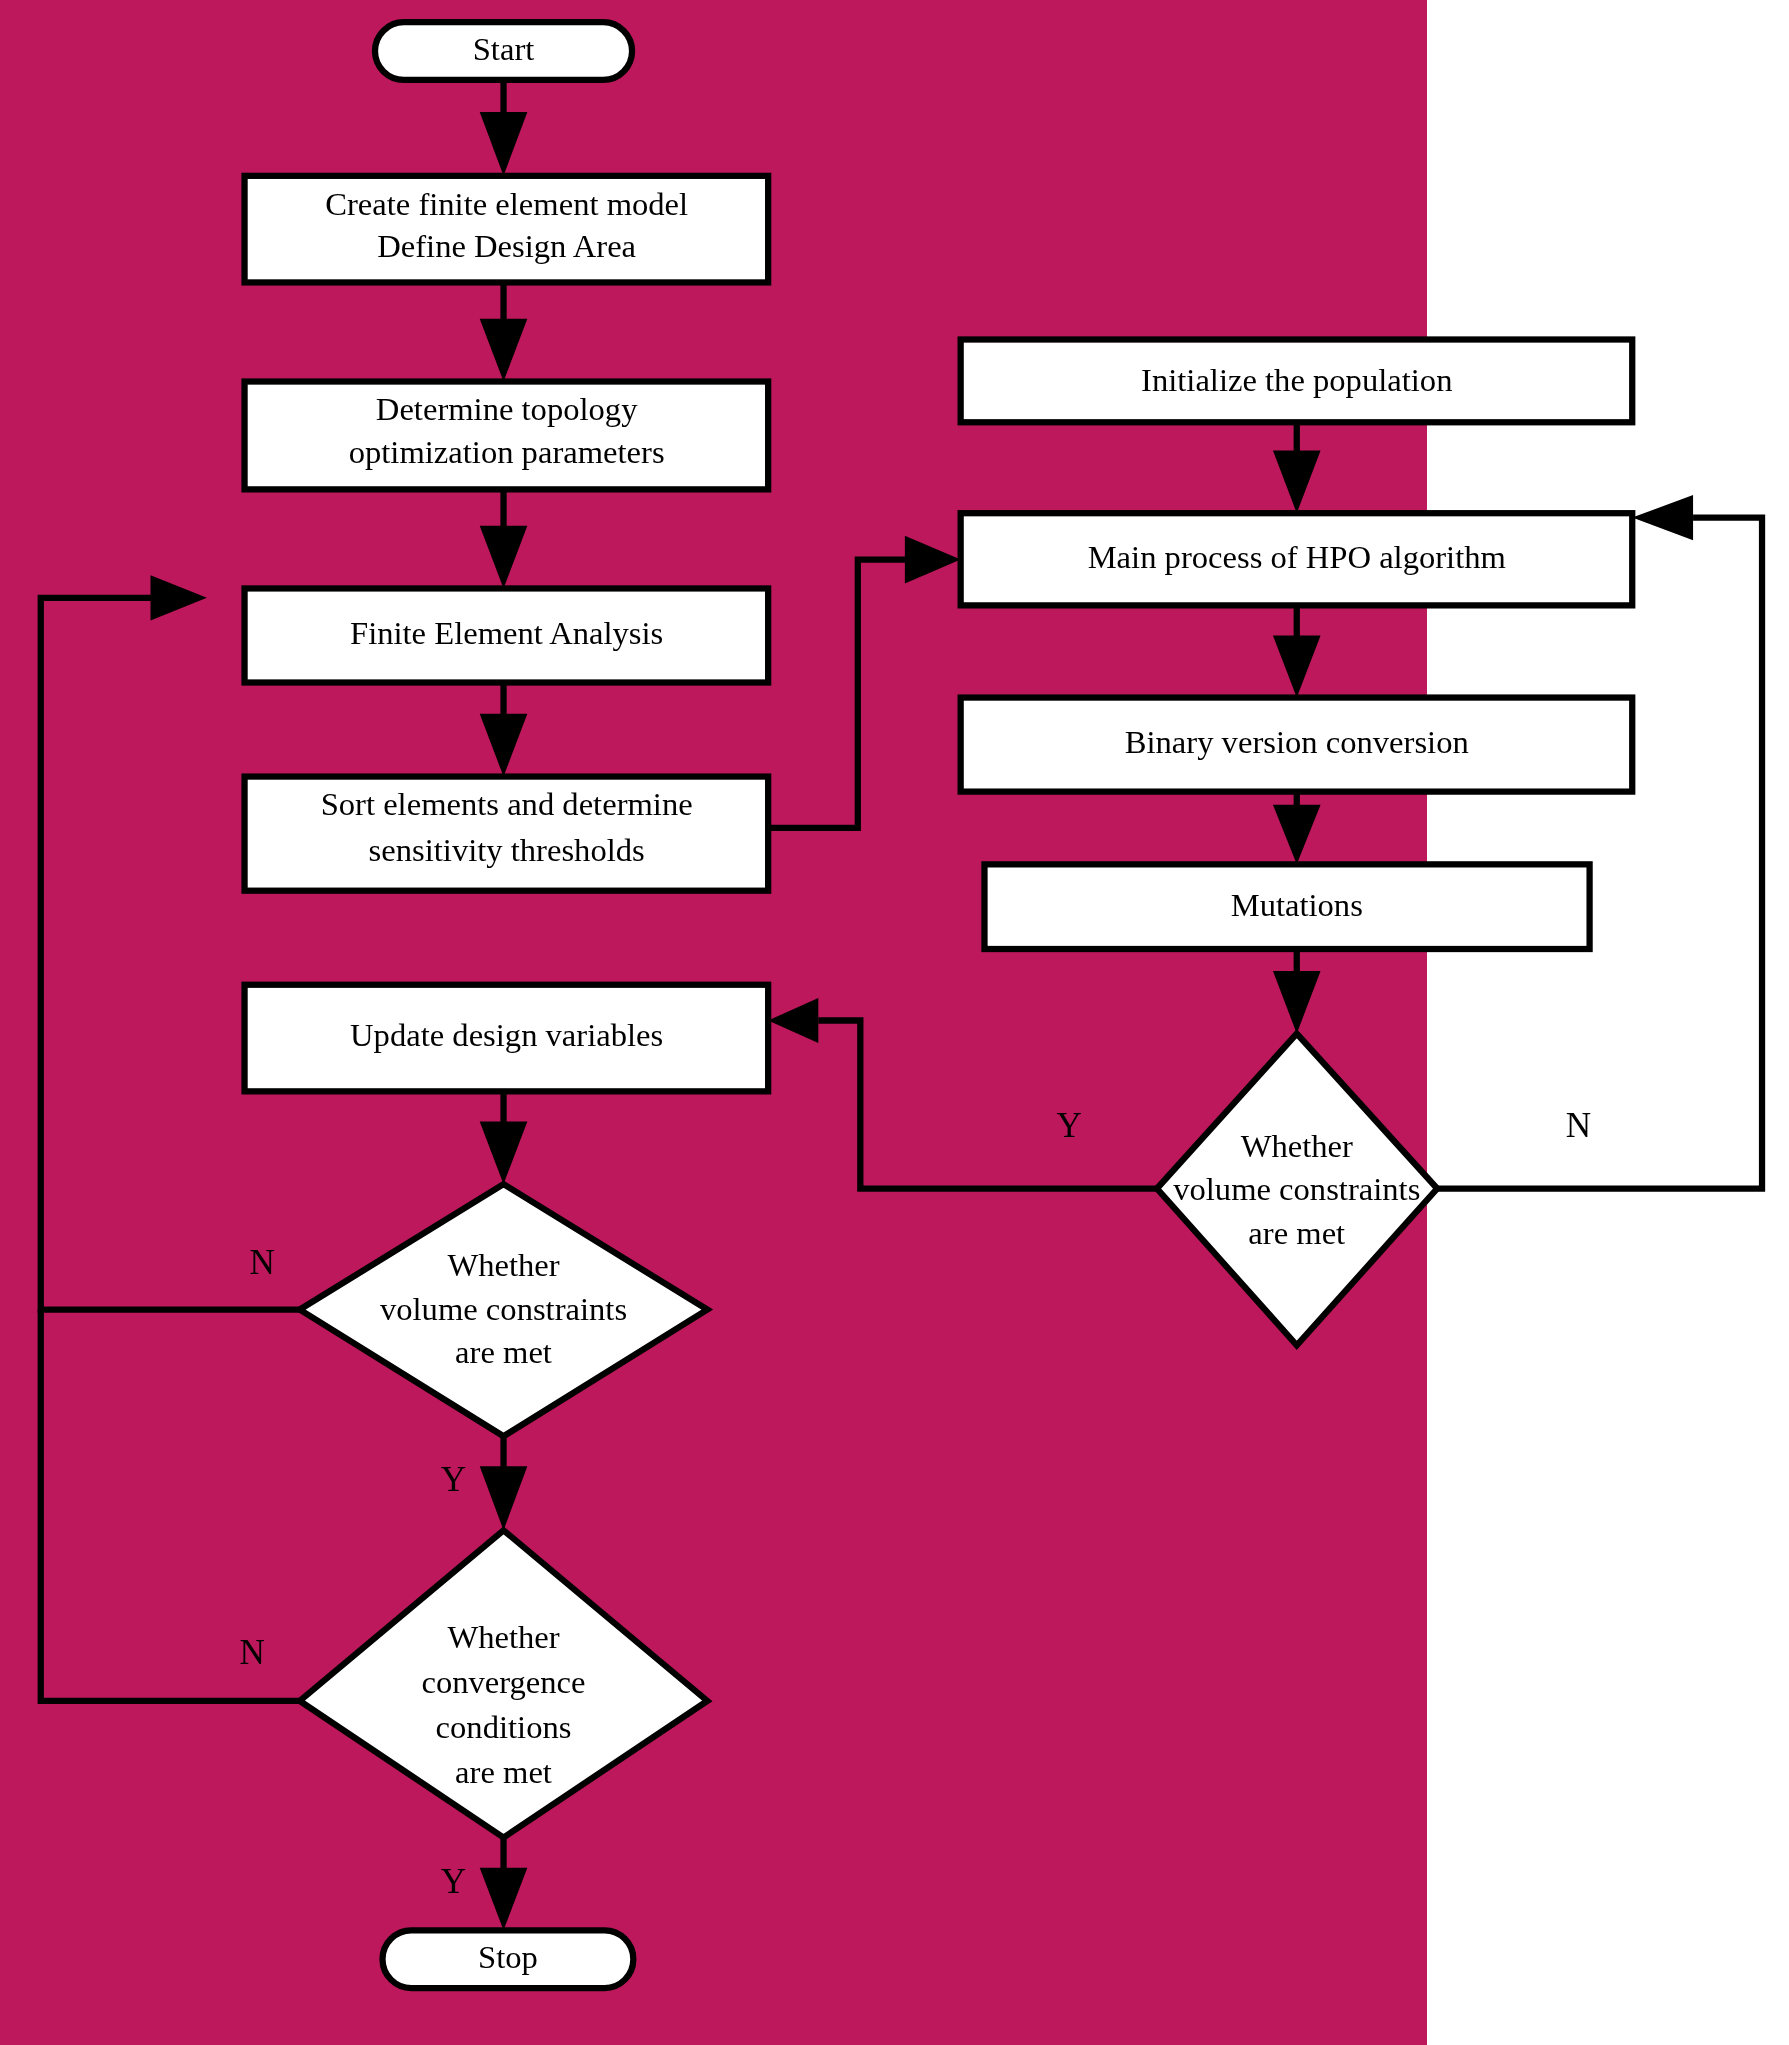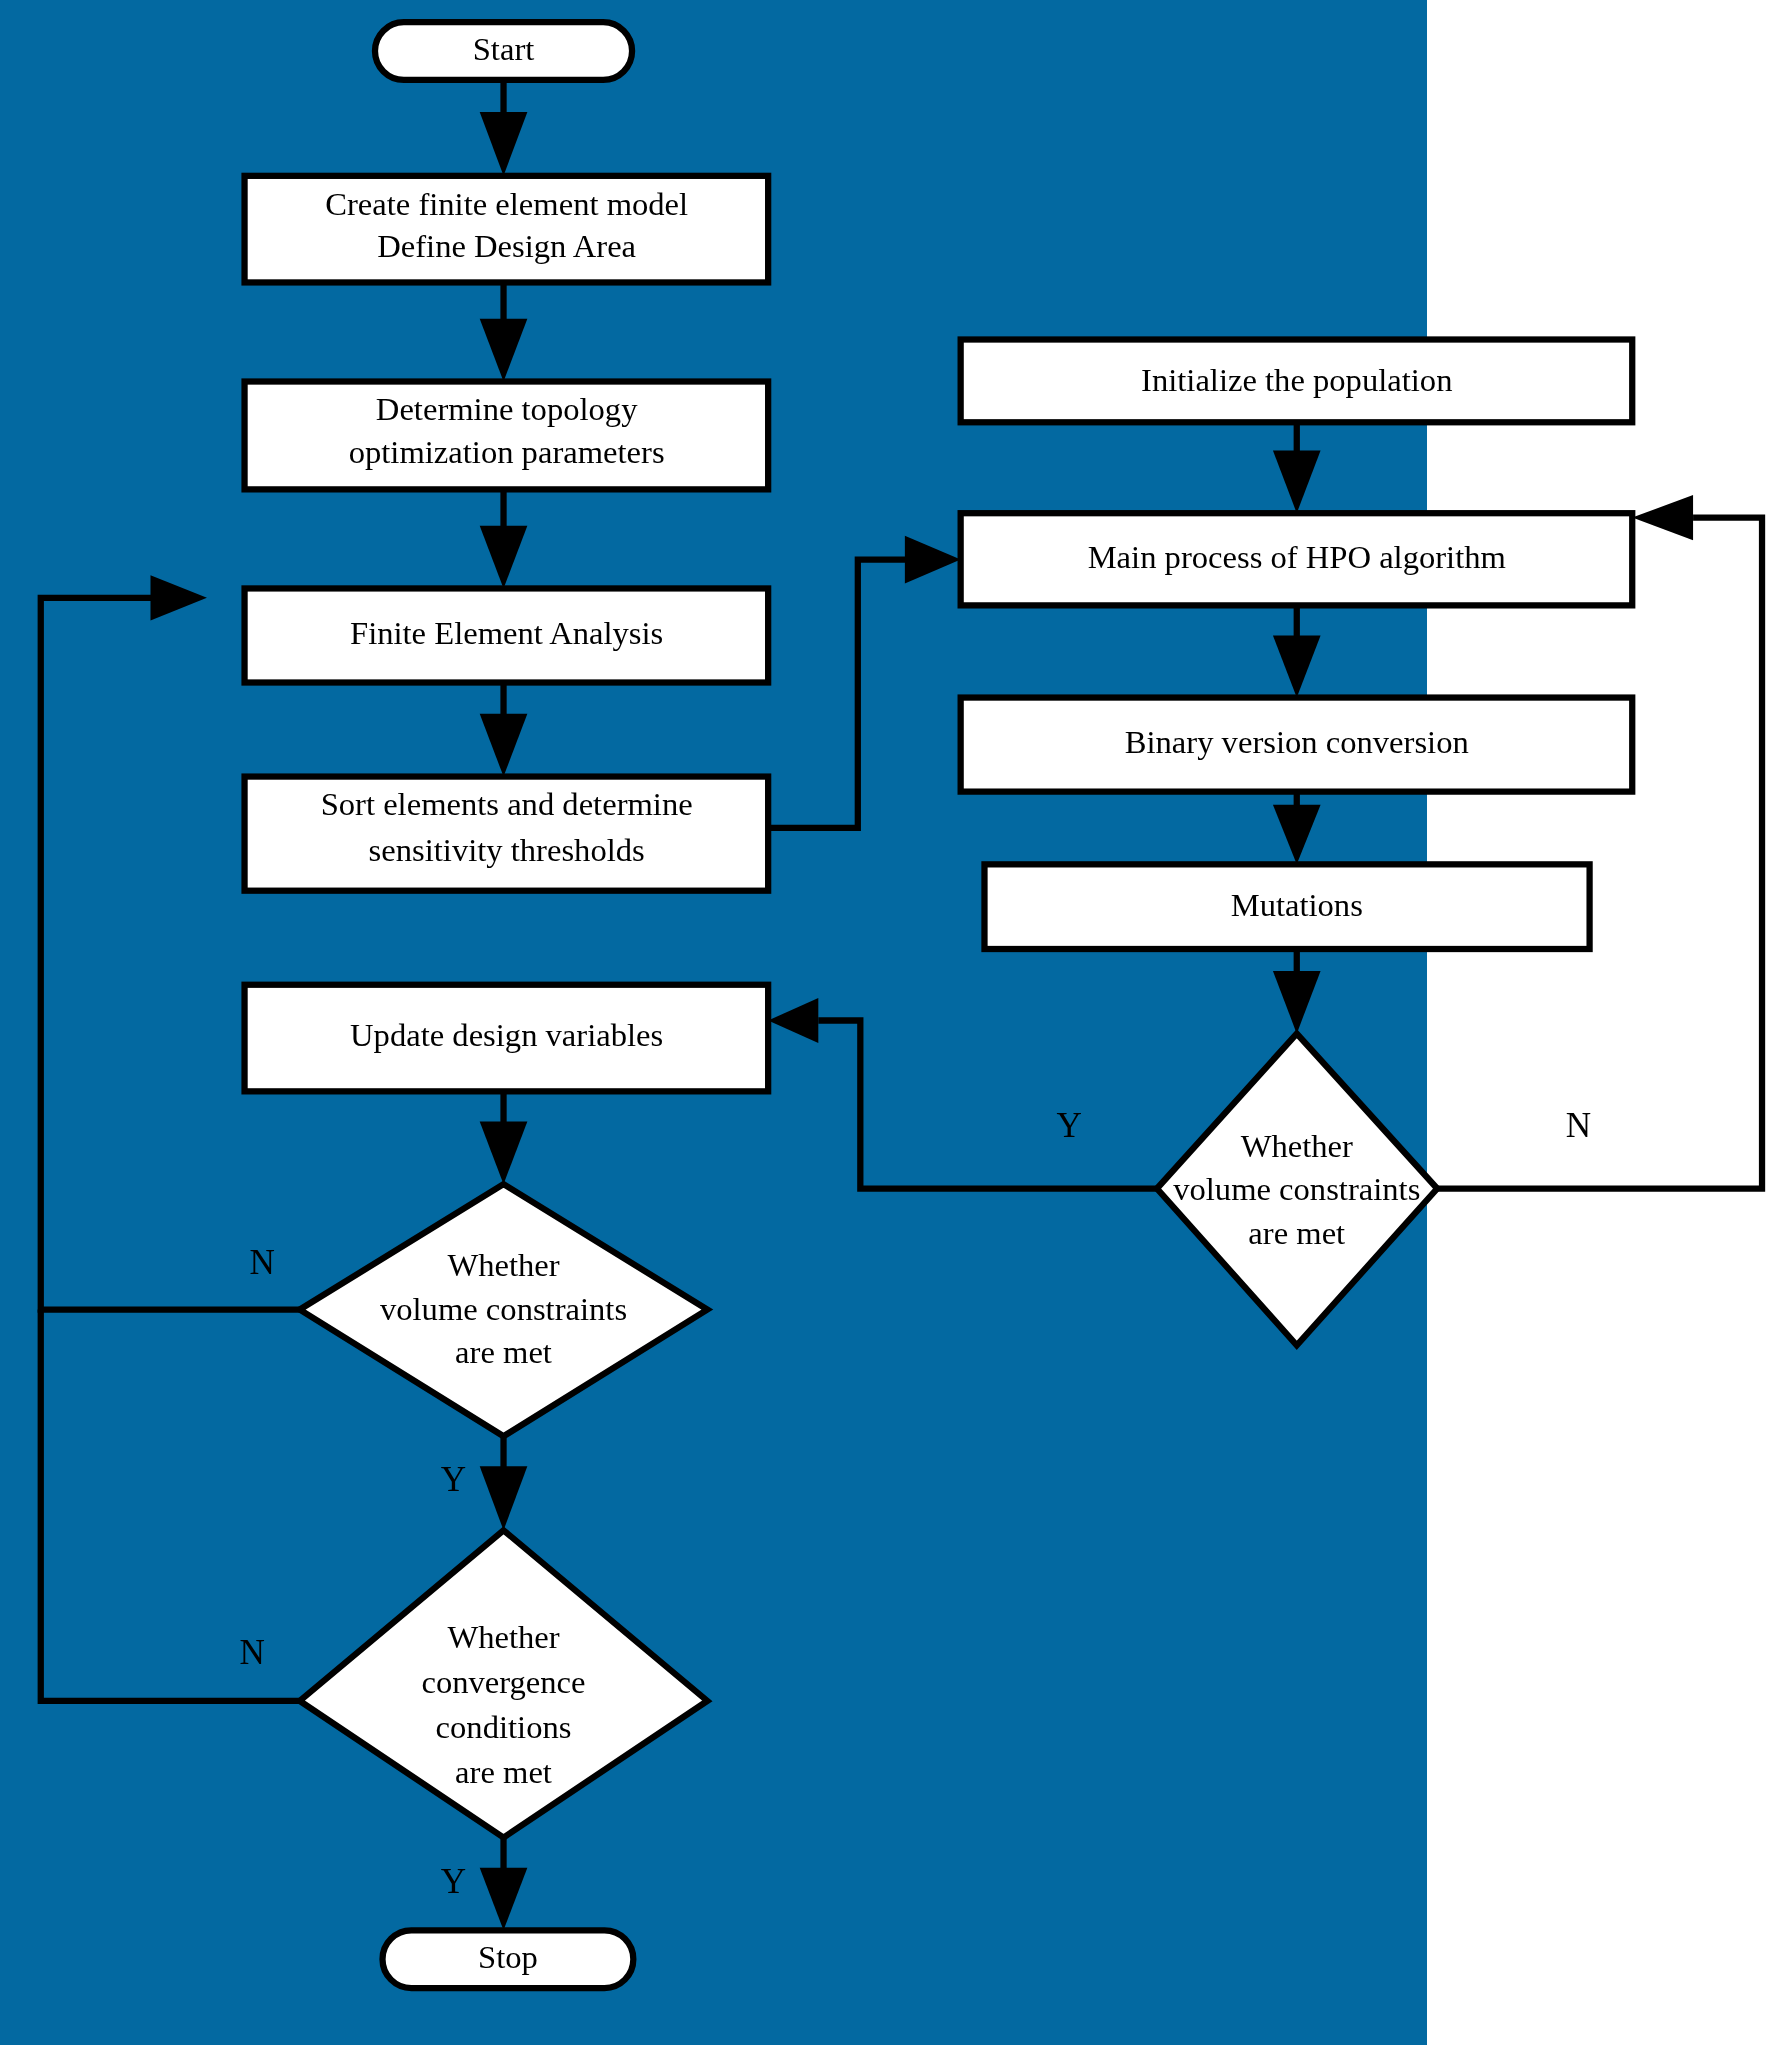--- a/index.html
+++ b/index.html
@@ -4,21 +4,21 @@
 <style>
   html, body {
     margin: 0;
     padding: 0;
     background: #ffffff;
   }
   #flow-root {
     position: relative;
     width: 1427px;
     height: 2046px;
-    background: #0369a1;
+    background: #be185d;
     font-family: "Liberation Serif", "DejaVu Serif", serif;
   }
   svg.flow-canvas {
     position: absolute;
     top: 0; left: 0;
     width: 1789px;
     height: 2046px;
     display: block;
   }
   .shape-stroke {

